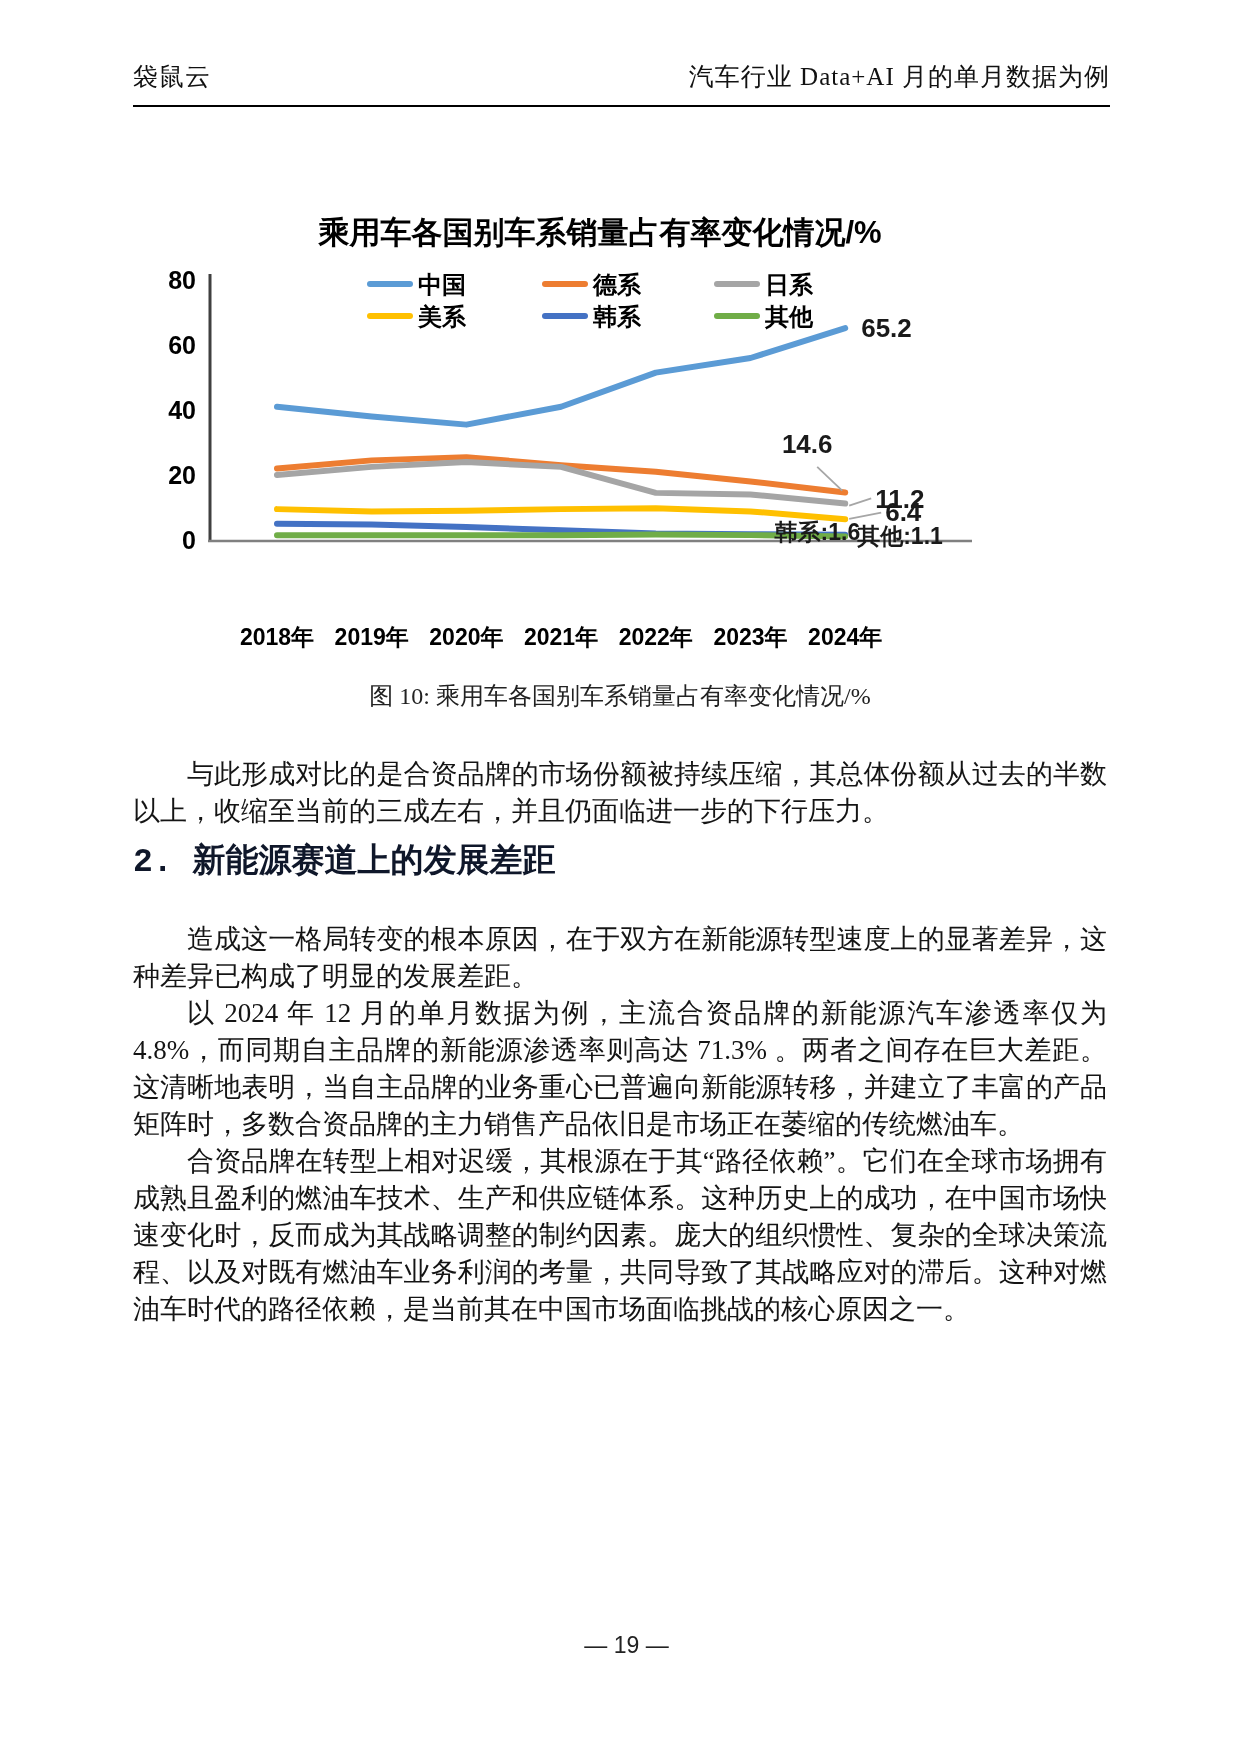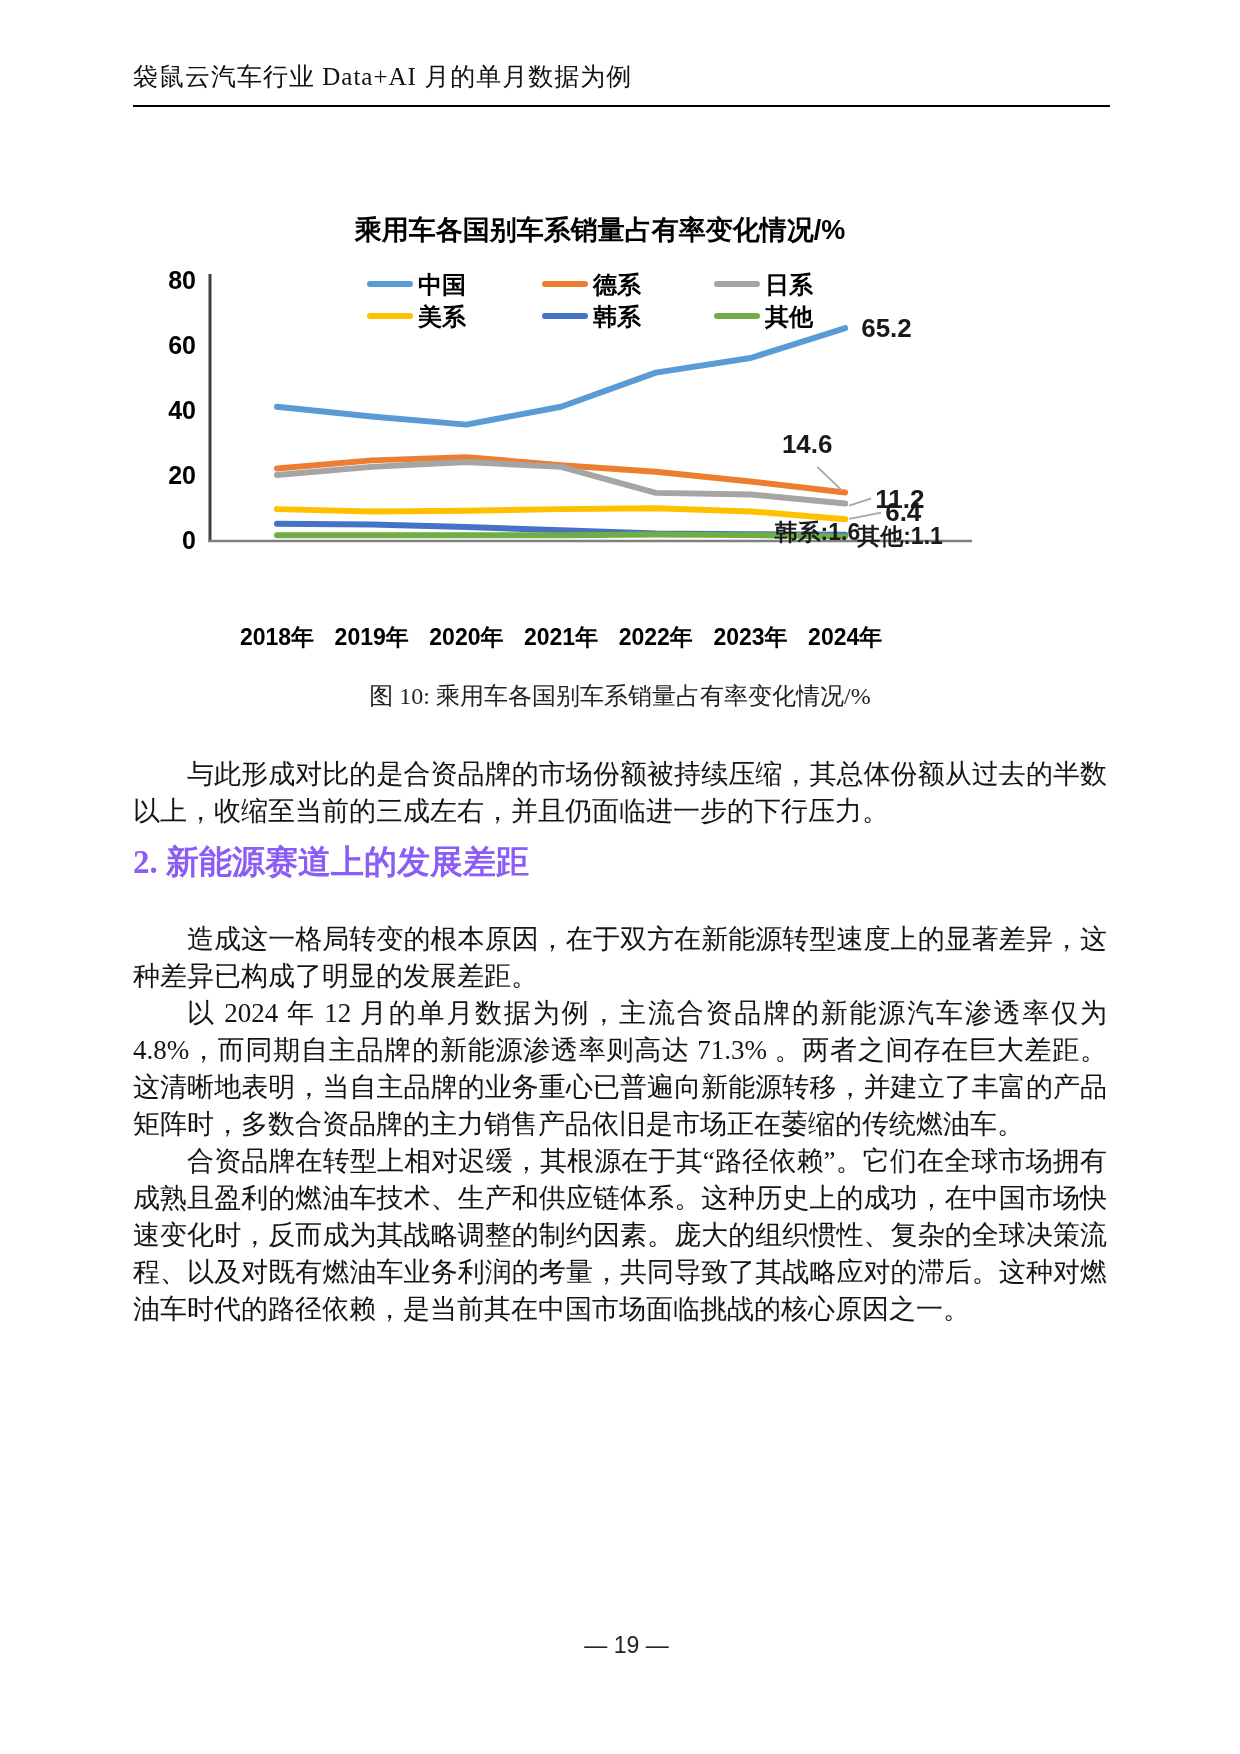--- a/index.html
+++ b/index.html
@@ -4,49 +4,49 @@
 <style>
   html,body { margin:0; padding:0; background:#888; }
   .page {
     position:relative; width:1240px; height:1754px; margin:0 auto;
     background:#ffffff; overflow:hidden; color:#111;
     font-family:"Liberation Serif", serif;
   }
   
   .header {
     position:absolute; left:133px; right:130px; top:60px;
-    display:flex; justify-content:flex-start; align-items:flex-end;
+    display:flex; justify-content:space-between; align-items:flex-end;
     border-bottom:2px solid #000; padding-bottom:12px;
     font-size:25px;
   }
   .header .brand { letter-spacing:1px; }
   .header .doctitle { letter-spacing:1px; }
   
   .chart-title {
     position:absolute; left:120px; top:212px; width:960px;
     text-align:center; font-family:"Liberation Sans", sans-serif;
-    font-weight:bold; font-size:27px; color:#000;
+    font-weight:bold; font-size:31px; color:#000;
   }
   #chart-svg {
     position:absolute; left:120px; top:260px; width:960px; height:400px;
     font-family:"Liberation Sans", sans-serif;
   }
   .figure-caption {
     position:absolute; left:133px; right:133px; top:680px;
     text-align:center; font-size:24px; color:#222;
   }
   
   .body-text {
     position:absolute; left:133px; right:133px; top:756px;
     font-size:27px; line-height:37px; text-align:justify; color:#141414;
   }
   .body-text p { margin:0; text-indent:2em; }
   .section-heading {
-    font-family:Liberation Serif, serif;
-    font-weight:bold; font-size:33px; color:#8b5cf6;
+    font-family:Liberation Mono, monospace;
+    font-weight:bold; font-size:33px; color:#0f172a;
     margin:14px 0 40px 0; text-indent:0;
   }
   .footer {
     position:absolute; left:13px; right:0; top:1632px;
     text-align:center; font-size:23px; color:#222;
     font-family:"Liberation Sans", sans-serif;
   }
 </style>
 </head>
 <body>

